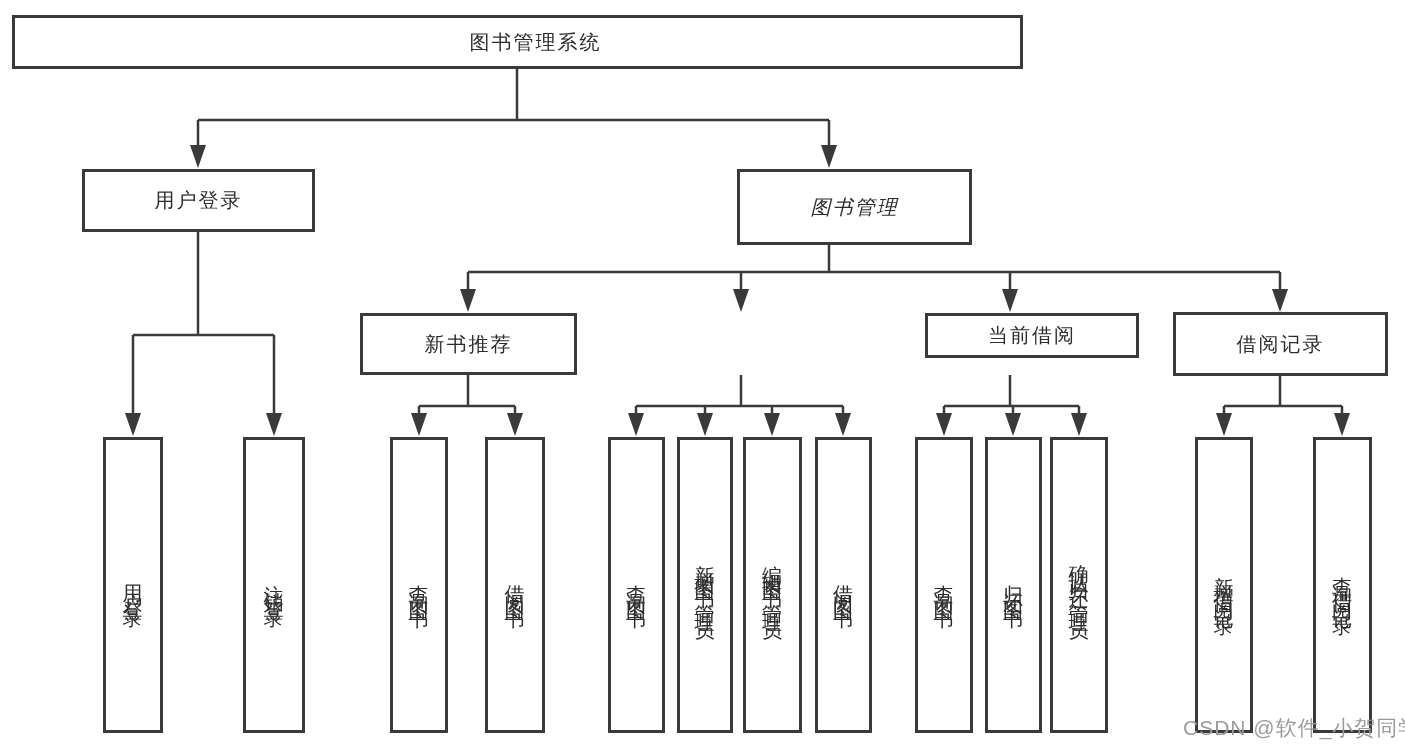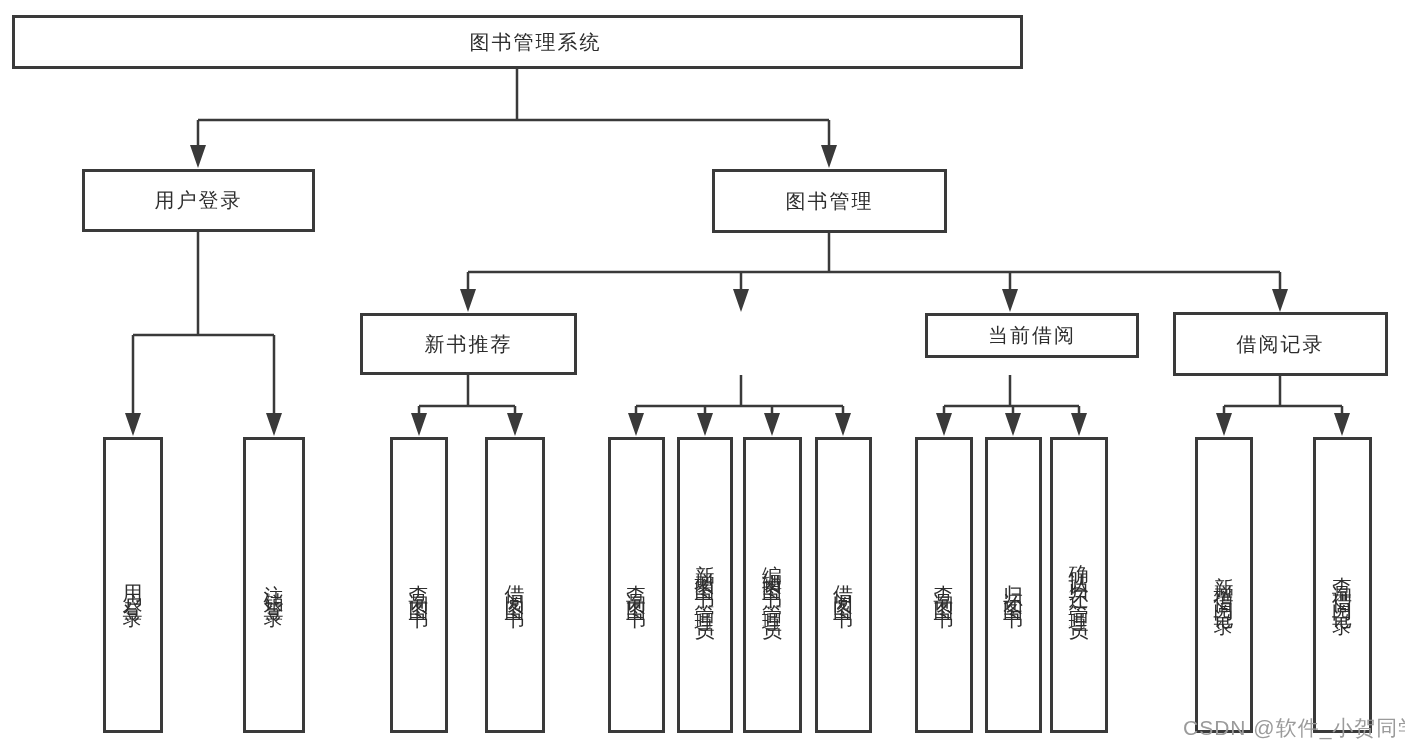--- a/index.html
+++ b/index.html
@@ -53,21 +53,21 @@
       M1216 413 L1232 413 L1224 436 Z M1334 413 L1350 413 L1342 436 Z"></path>
   </svg>
 
   <div class="hnode" style="left:12px;top:15px;width:1011px;height:54px;padding-left:36px;">
     <span>图书管理系统</span>
   </div>
 
   <div class="hnode" style="left:82px;top:169px;width:233px;height:63px;">
     <span>用户登录</span>
   </div>
-  <div class="hnode" style="left:712px;top:169px;width:235px;height:64px;">
+  <div class="hnode" style="left:737px;top:169px;width:235px;height:76px;font-style:italic;">
     <span>图书管理</span>
   </div>
 
   <div class="hnode" style="left:360px;top:313px;width:217px;height:62px;text-align:center;">
     <span>新书推荐</span>
   </div>
   <div class="hnode" style="left:903px;top:313px;width:214px;height:45px;margin-left:22px;">
     <span>当前借阅</span>
   </div>
   <div class="hnode" style="left:1173px;top:312px;width:215px;height:64px;">

